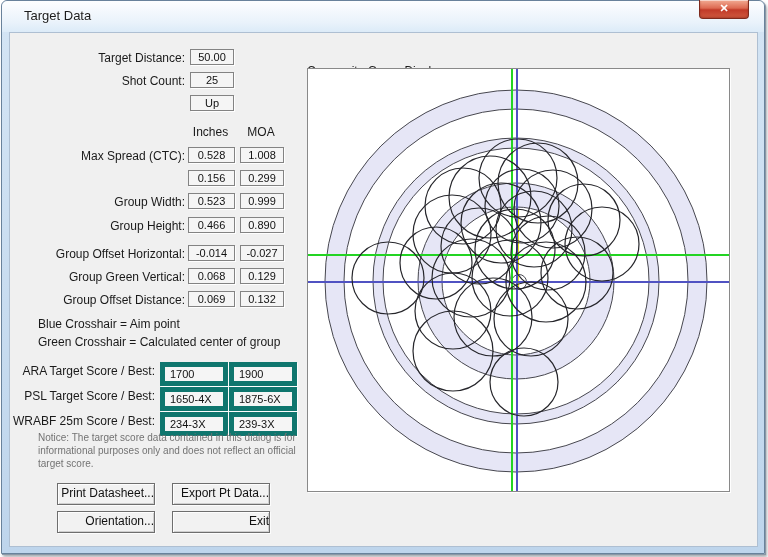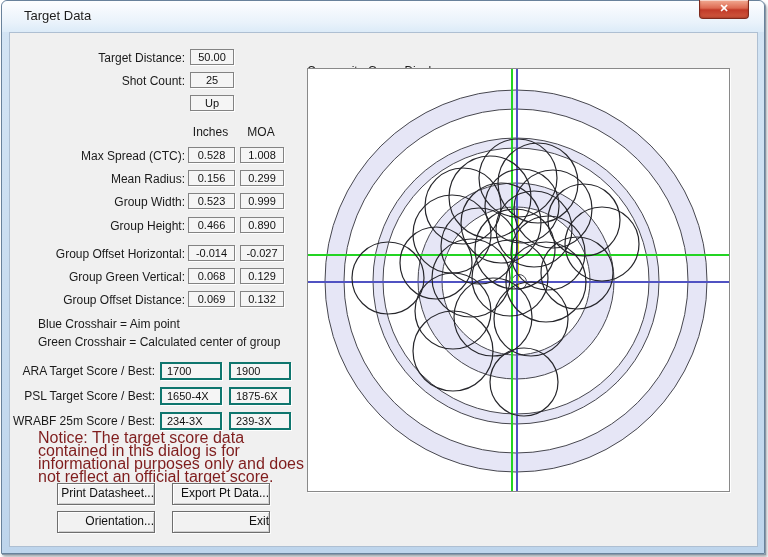--- a/index.html
+++ b/index.html
@@ -14,24 +14,24 @@
              background:linear-gradient(#f2ab93 0%,#dd6a52 45%,#c13a28 55%,#d05a40 100%);
              border:1px solid #7e2a1d;border-top:none;border-radius:0 0 4px 4px;
              color:#fff;text-align:center;font-size:11px;font-weight:bold;line-height:16px;
              box-shadow:inset 0 1px 0 rgba(255,255,255,.55), inset 0 -1px 2px rgba(120,20,10,.4);cursor:pointer;}
   .client{position:absolute;left:7px;top:31px;width:747px;height:513px;background:#f0f0f0;border:1px solid #aebfd2;}
   .flabel{position:absolute;left:25px;width:160px;text-align:right;font-size:12px;color:#1a1a1a;white-space:nowrap;}
   .slabel{position:absolute;left:8px;width:147px;text-align:right;font-size:12px;color:#1a1a1a;white-space:nowrap;}
   .vbox{position:absolute;height:14px;font-size:11px;line-height:14px;text-align:center;color:#111;
         background:#f5f5f5;border:1px solid #838383;box-shadow:1px 1px 0 rgba(255,255,255,.9);}
   .sbox{position:absolute;height:14px;font-size:11px;line-height:14px;text-align:left;padding-left:5px;color:#111;
-        background:#f5f5f5;border:2px solid #0f766e;box-shadow:1px 1px 0 rgba(255,255,255,.9);}
+        background:#f5f5f5;border:5px solid #0f766e;box-shadow:1px 1px 0 rgba(255,255,255,.9);}
   .hdr{position:absolute;font-size:12px;color:#1a1a1a;text-align:center;}
   .legend{position:absolute;left:38px;font-size:12px;color:#1a1a1a;white-space:nowrap;}
-  .notice{position:absolute;left:38px;top:431px;width:268px;font-size:16px;line-height:13px;color:#7f1d1d;}
+  .notice{position:absolute;left:38px;top:431px;width:268px;font-size:10px;line-height:13px;color:#737373;}
   .btn{position:absolute;width:96px;height:20px;background:#f2f2f2;border:1px solid #6e6e6e;
        box-shadow:inset 1px 1px 0 #fdfdfd,inset -1px -1px 0 #cfcfcf,1px 1px 0 rgba(255,255,255,.8);
        font-size:12px;color:#111;text-align:right;line-height:18px;cursor:pointer;}
   .grp-label{position:absolute;left:307px;top:51px;font-size:12px;color:#1a1a1a;margin-top:13px;}
   .display-panel{position:absolute;left:307px;top:68px;width:421px;height:422px;background:#fff;
                  border:1px solid #898989;box-shadow:1px 1px 0 rgba(255,255,255,.9);}
   .display-panel svg{display:block;}
 </style>
 </head>
 <body>
@@ -51,21 +51,20 @@
   <div class="vbox" style="left:190px;top:72px;width:42px">25</div>
   <div class="vbox" style="left:190px;top:95px;width:42px">Up</div>
 
   <div class="hdr" style="left:188px;top:125px;width:45px">Inches</div>
   <div class="hdr" style="left:240px;top:125px;width:42px">MOA</div>
 
   <div class="flabel" style="top:149px">Max Spread (CTC):</div>
   <div class="vbox" style="left:188px;top:147px;width:45px">0.528</div>
   <div class="vbox" style="left:240px;top:147px;width:42px">1.008</div>
 
-  <div class="flabel" style="top:172px">Mean Radius:</div>
   <div class="vbox" style="left:188px;top:170px;width:45px">0.156</div>
   <div class="vbox" style="left:240px;top:170px;width:42px">0.299</div>
 
   <div class="flabel" style="top:195px">Group Width:</div>
   <div class="vbox" style="left:188px;top:193px;width:45px">0.523</div>
   <div class="vbox" style="left:240px;top:193px;width:42px">0.999</div>
 
   <div class="flabel" style="top:219px">Group Height:</div>
   <div class="vbox" style="left:188px;top:217px;width:45px">0.466</div>
   <div class="vbox" style="left:240px;top:217px;width:42px">0.890</div>

